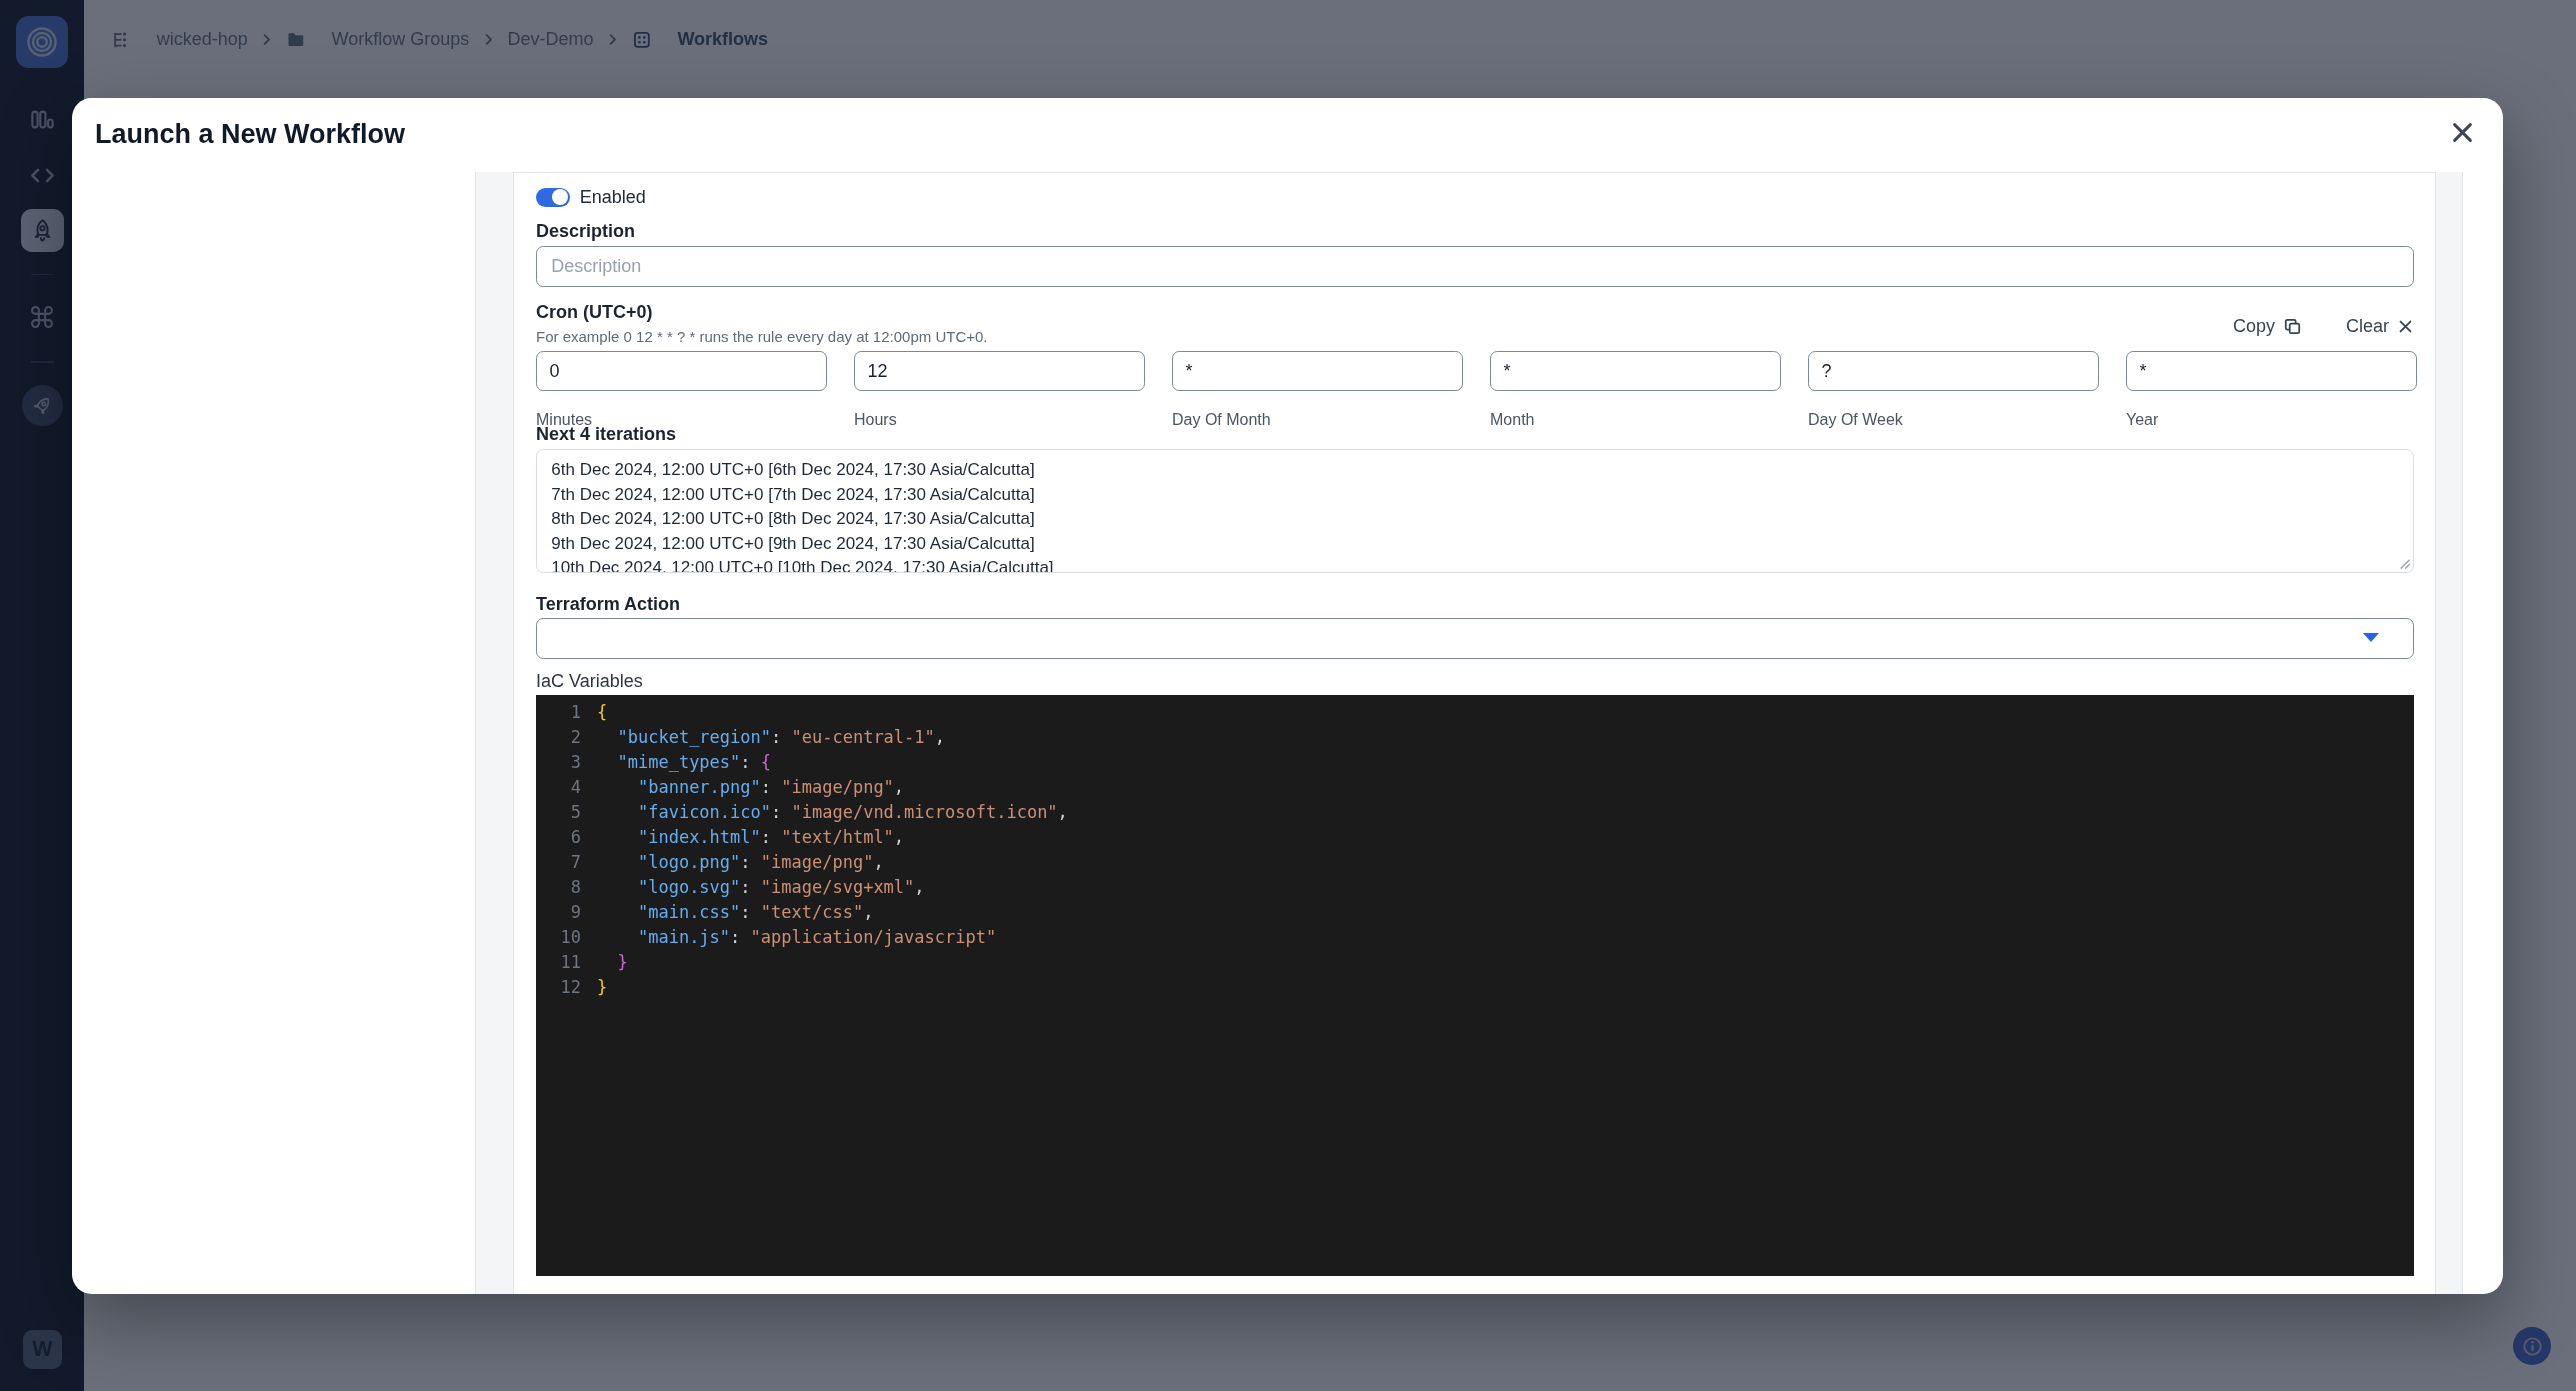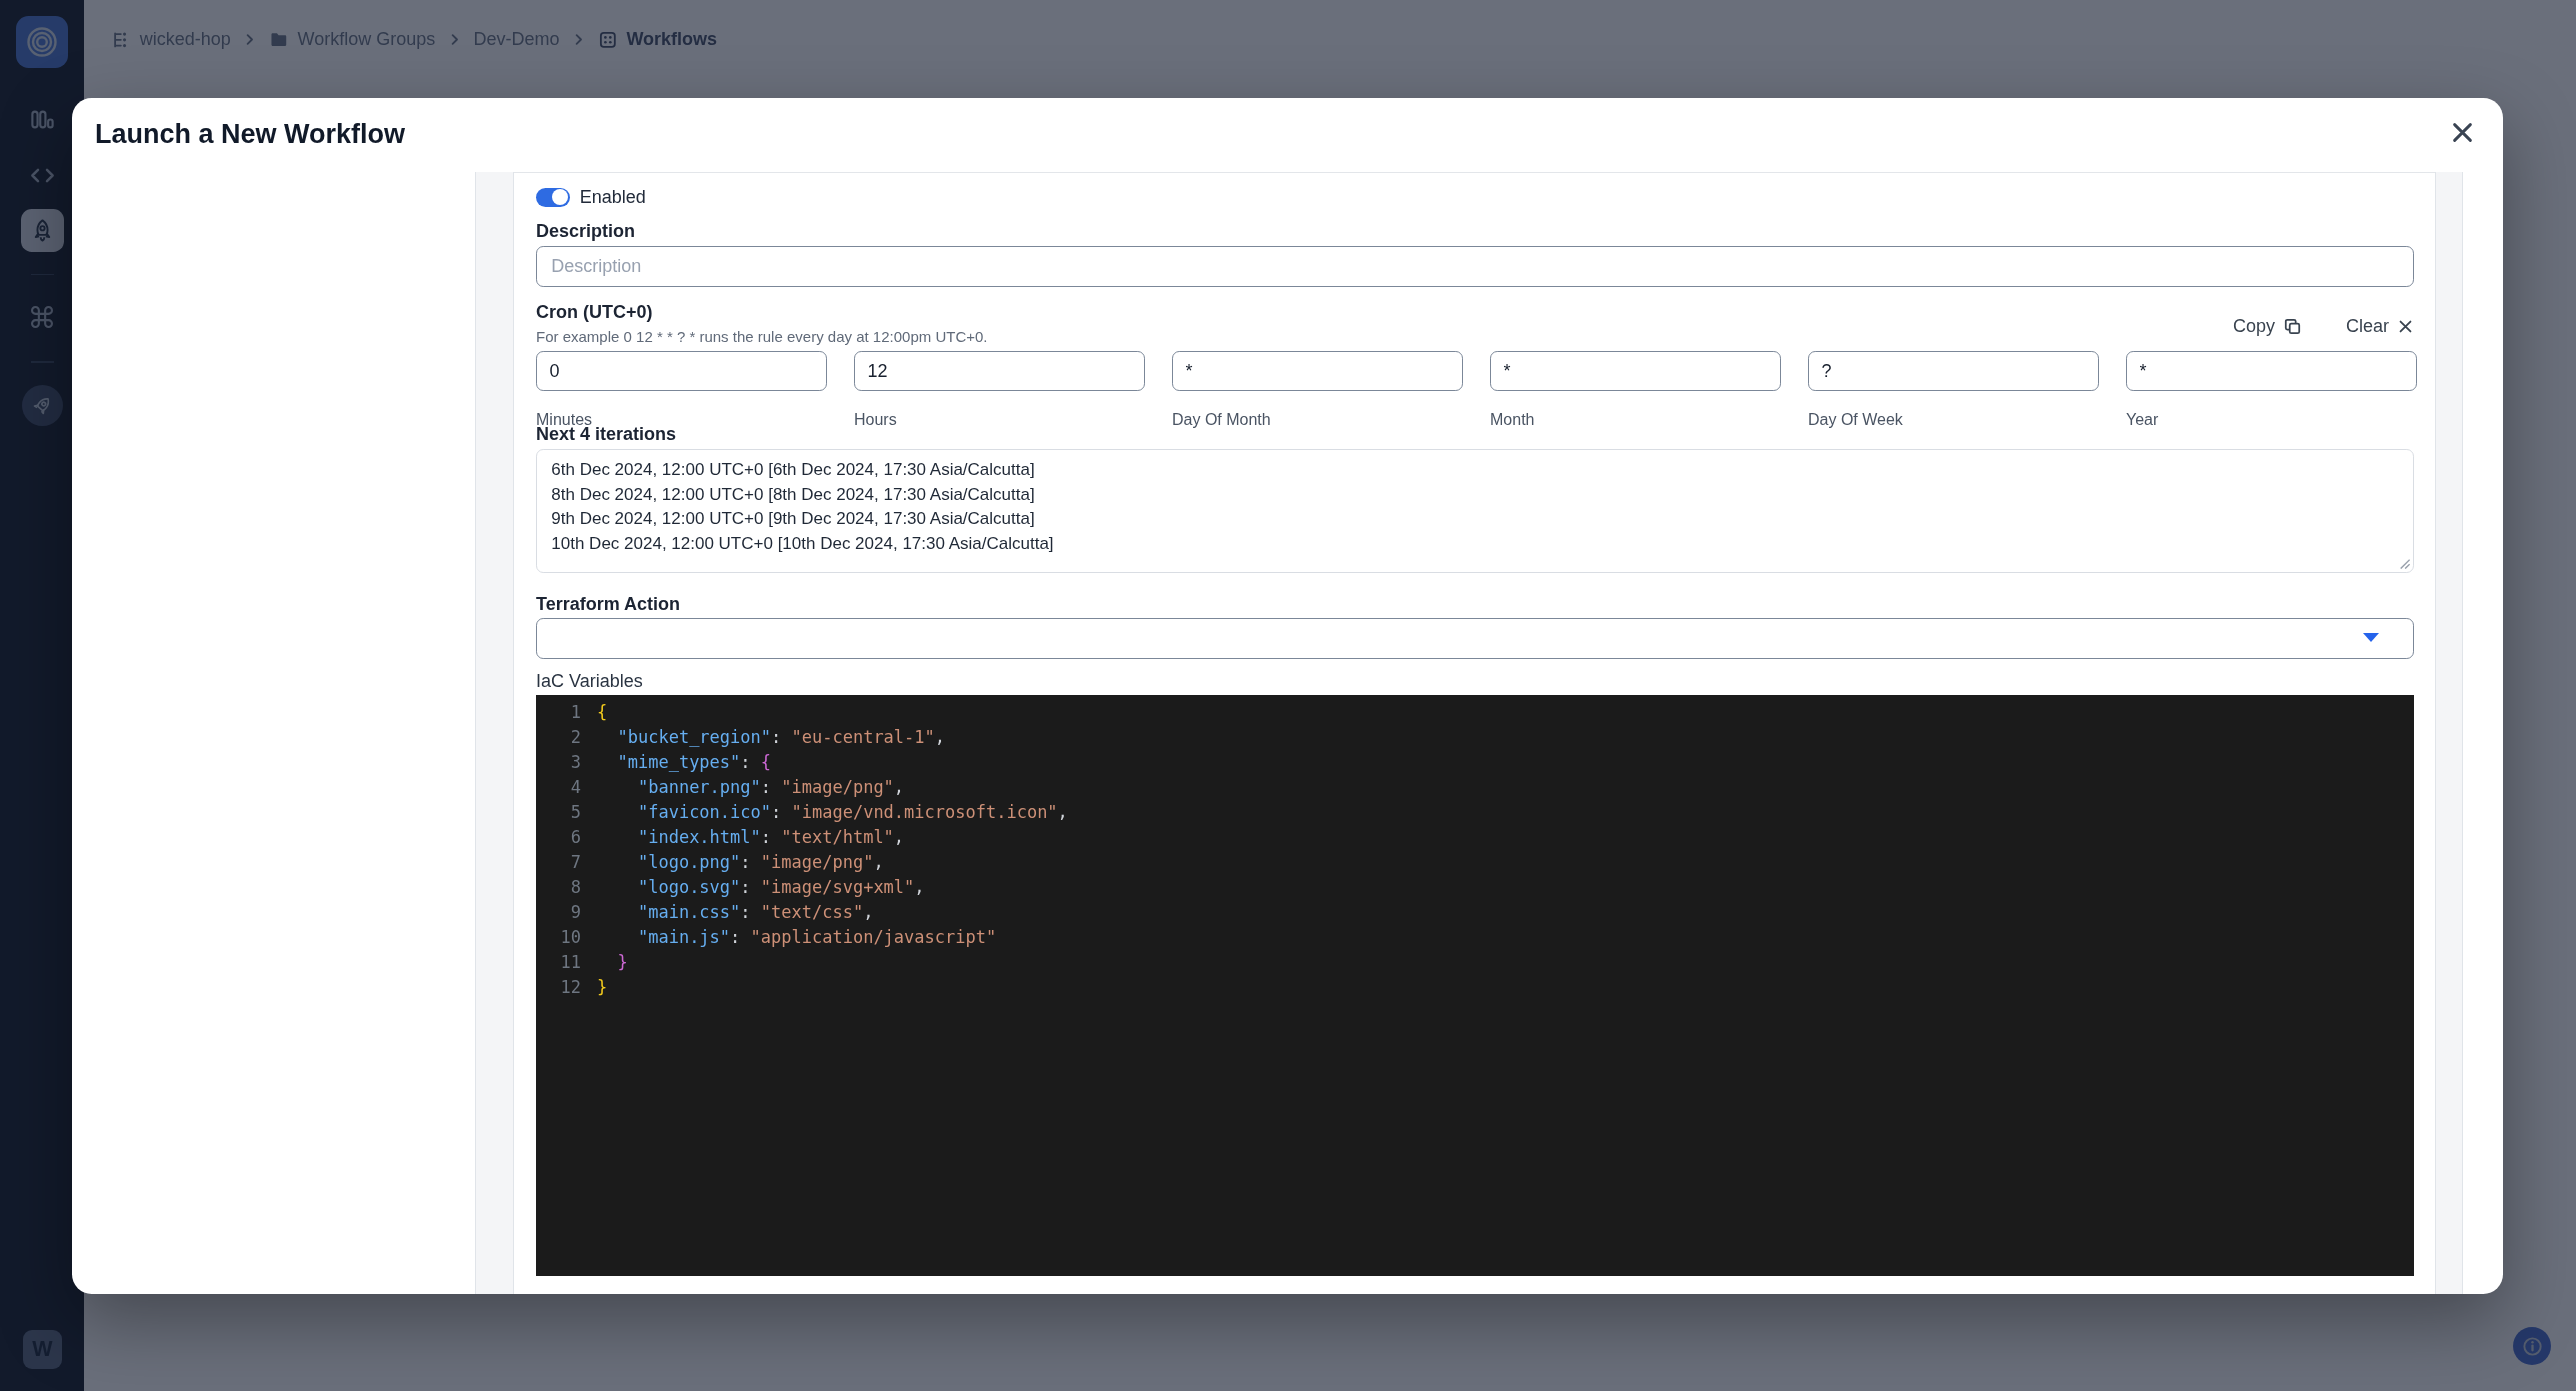--- a/index.html
+++ b/index.html
@@ -16,21 +16,21 @@
   .side-item.active{background:#d7dde6;color:#2e3a4c;}
   .side-div{width:23px;height:1.8px;background:#3a475c;margin:9px 0 21.5px 0;}
   .side-item.circle{background:#43506a;border-radius:50%;width:41px;height:41px;color:#c2ccda;}
   .cmd-glyph{font-size:29px;line-height:1;}
   .avatar{position:absolute;left:23px;bottom:23px;width:39px;height:39px;border-radius:9px;
           background:#5c6a80;display:flex;align-items:center;justify-content:center;
           font-size:21.5px;font-weight:700;color:#1f2a3d;}
   .topbar{position:absolute;left:84px;top:0;right:0;height:89px;background:#fff;}
   .breadcrumb{position:absolute;left:111px;top:29px;display:flex;align-items:center;gap:11.6px;
               font-size:18px;color:#6d7889;}
-  .bc-item{display:flex;align-items:center;gap:9px;}
+  .bc-item{display:flex;align-items:center;gap:26px;}
   .bc-item .lbl{white-space:nowrap;}
   .bc-item.bold{color:#47536b;font-weight:700;}
   .bc-sep{display:flex;color:#6d7889;}
   .help-fab{position:absolute;left:2513px;top:1327px;width:38px;height:38px;border-radius:50%;
             background:#4a6fd0;display:flex;align-items:center;justify-content:center;color:#c6cfdd;}
 
   .overlay{position:absolute;inset:0;background:rgba(15,23,42,0.62);z-index:5;}
 
   
   .modal{position:absolute;left:72px;top:98px;width:2431px;height:1196px;background:#fff;
@@ -261,20 +261,21 @@
       </div>
 
     <div class="f lbl-bold iter-label">Next 4 iterations</div>
     <div class="iter-box" id="iter-box">
       <div class="resize-handle">
         <svg width="12.5" height="12.5" viewBox="0 0 14 14">
             <path d="M3 13L13 3M8 13l5-5" stroke="#9aa2ad" stroke-width="1.6" fill="none"></path>
           </svg>
       </div>
     <div class="iter-line">6th Dec 2024, 12:00 UTC+0 [6th Dec 2024, 17:30 Asia/Calcutta]</div>
+        <div class="iter-line">7th Dec 2024, 12:00 UTC+0 [7th Dec 2024, 17:30 Asia/Calcutta]</div>
         <div class="iter-line">8th Dec 2024, 12:00 UTC+0 [8th Dec 2024, 17:30 Asia/Calcutta]</div>
         <div class="iter-line">9th Dec 2024, 12:00 UTC+0 [9th Dec 2024, 17:30 Asia/Calcutta]</div>
         <div class="iter-line">10th Dec 2024, 12:00 UTC+0 [10th Dec 2024, 17:30 Asia/Calcutta]</div>
       </div>
 
     <div class="f lbl-bold tf-label">Terraform Action</div>
     <div class="select">
       <div class="select-caret"></div>
     </div>
 

